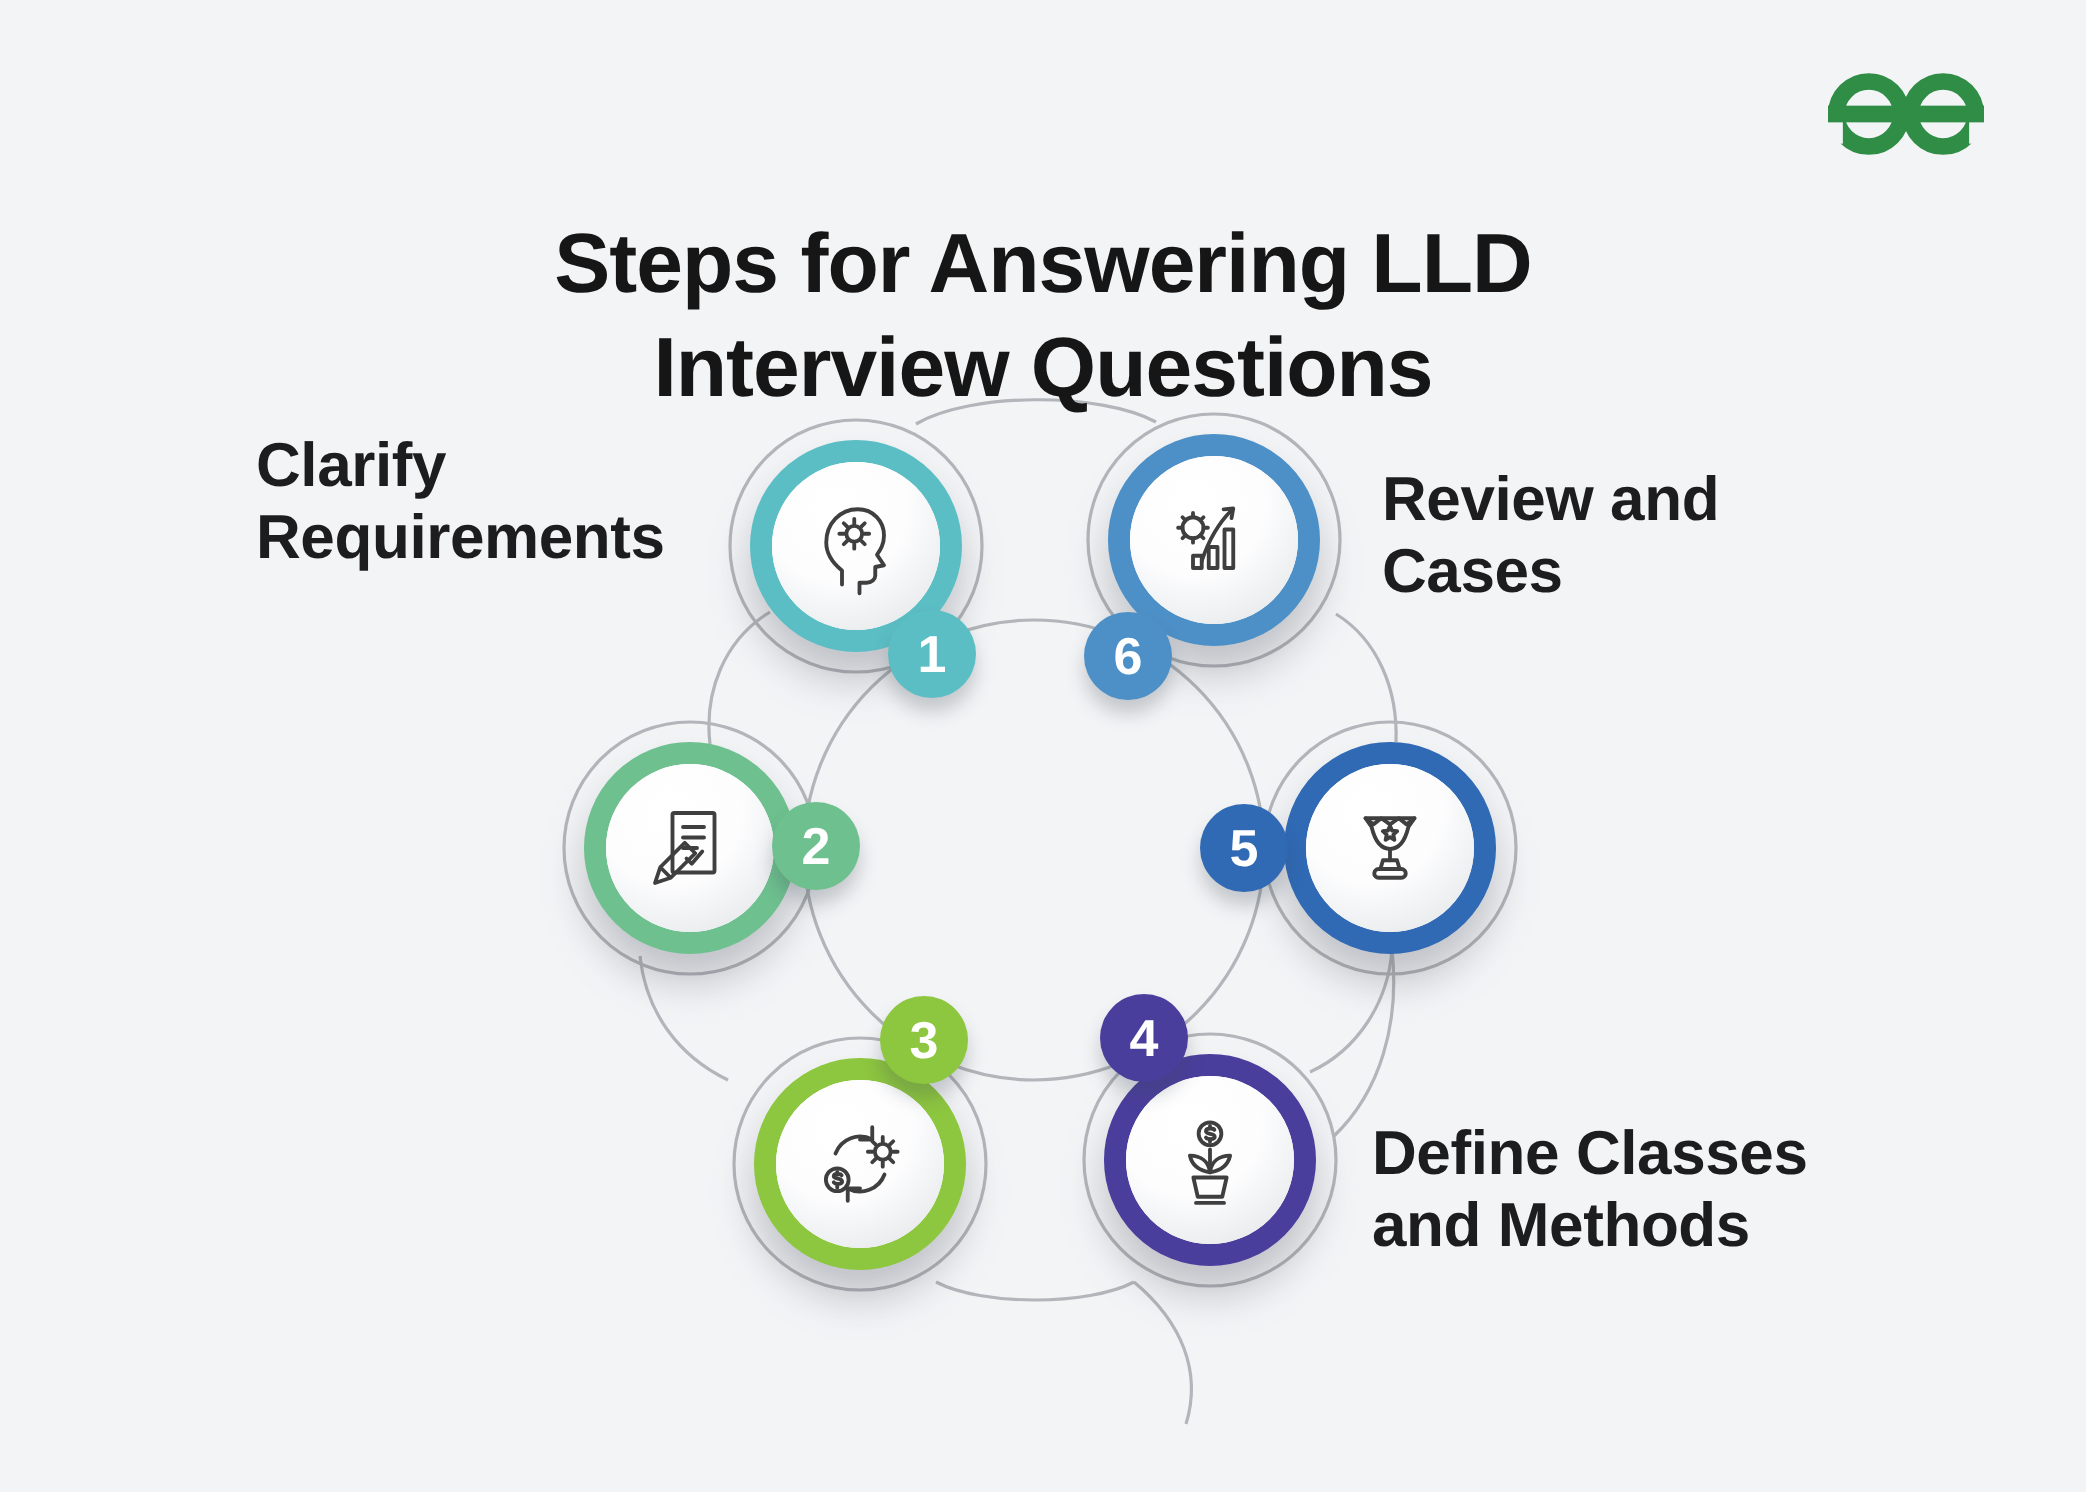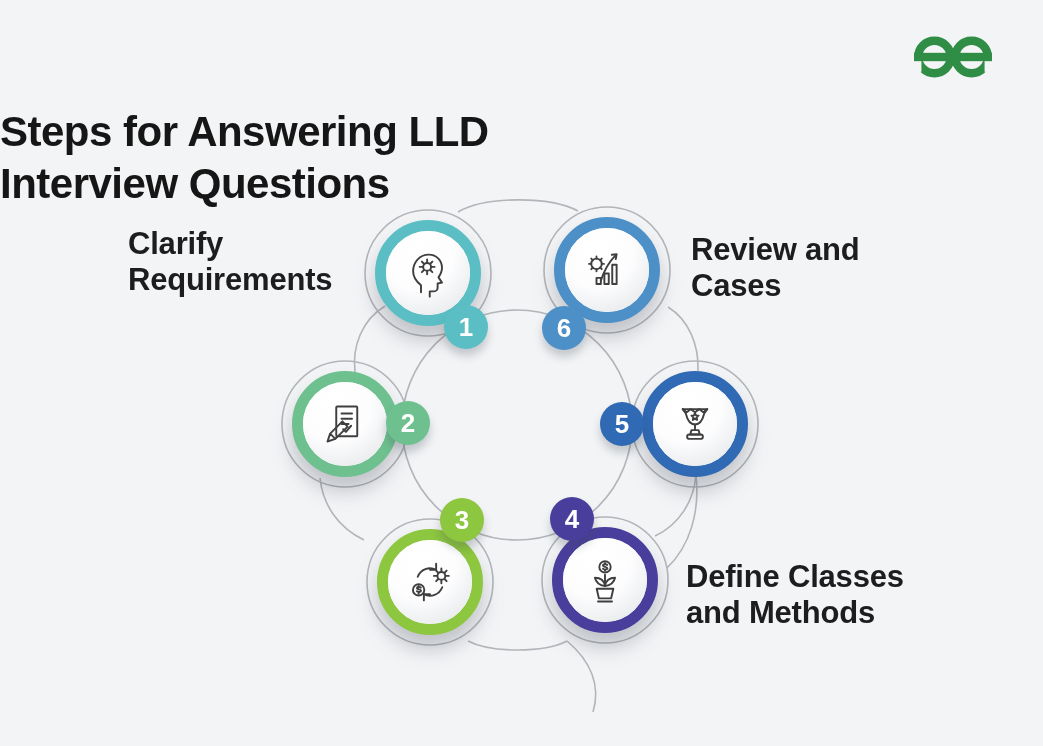--- a/index.html
+++ b/index.html
@@ -5,21 +5,21 @@
   html,body{margin:0;padding:0;}
   body{
     width:1043px;height:746px;position:relative;overflow:hidden;
     background:#f3f4f6;
     font-family:"Liberation Sans","DejaVu Sans",sans-serif;
     -webkit-font-smoothing:antialiased;
   }
   
   .title{
     position:absolute;left:0;right:0;top:78px;
-    white-space:pre-line;
+    text-align:center;white-space:pre-line;
     font-size:42px;line-height:52px;font-weight:800;
     letter-spacing:-0.5px;color:#161616;
   }
   
   .logo{position:absolute;left:905px;top:31px;width:96px;height:52px;}
   
   .underlay{position:absolute;left:0;top:0;pointer-events:none;}
   
   .step{position:absolute;inset:0;pointer-events:none;}
   .node{
@@ -41,21 +41,21 @@
     font-size:26px;font-weight:700;
     display:flex;align-items:center;justify-content:center;
     box-shadow:0 7px 9px rgba(60,70,82,.25);
   }
   .label{
     position:absolute;white-space:pre-line;
     font-size:31px;line-height:36px;font-weight:600;
     letter-spacing:-0.2px;color:#1d1d1f;
   }
   
-  .s1 .node{left:428px;top:273px}.s1 .badge{left:466px;top:327px}.s1 .label{left:128px;top:226px}
+  .s1 .node{left:428px;top:273px}.s1 .badge{left:466px;top:327px}.s1 .label{left:128px;top:215px}
   .s2 .node{left:345px;top:424px}.s2 .badge{left:408px;top:423px}.s2 .label{left:56px;top:389px}
   .s3 .node{left:430px;top:582px}.s3 .badge{left:462px;top:520px}.s3 .label{left:165px;top:570px}
   .s4 .node{left:605px;top:580px}.s4 .badge{left:572px;top:519px}.s4 .label{left:686px;top:559px}
   .s5 .node{left:695px;top:424px}.s5 .badge{left:622px;top:424px}.s5 .label{left:776px;top:393px}
   .s6 .node{left:607px;top:270px}.s6 .badge{left:564px;top:328px}.s6 .label{left:691px;top:232px}
 </style>
 </head>
 <body>
 
 <svg class="underlay" width="1043" height="746" viewBox="0 0 1043 746">

